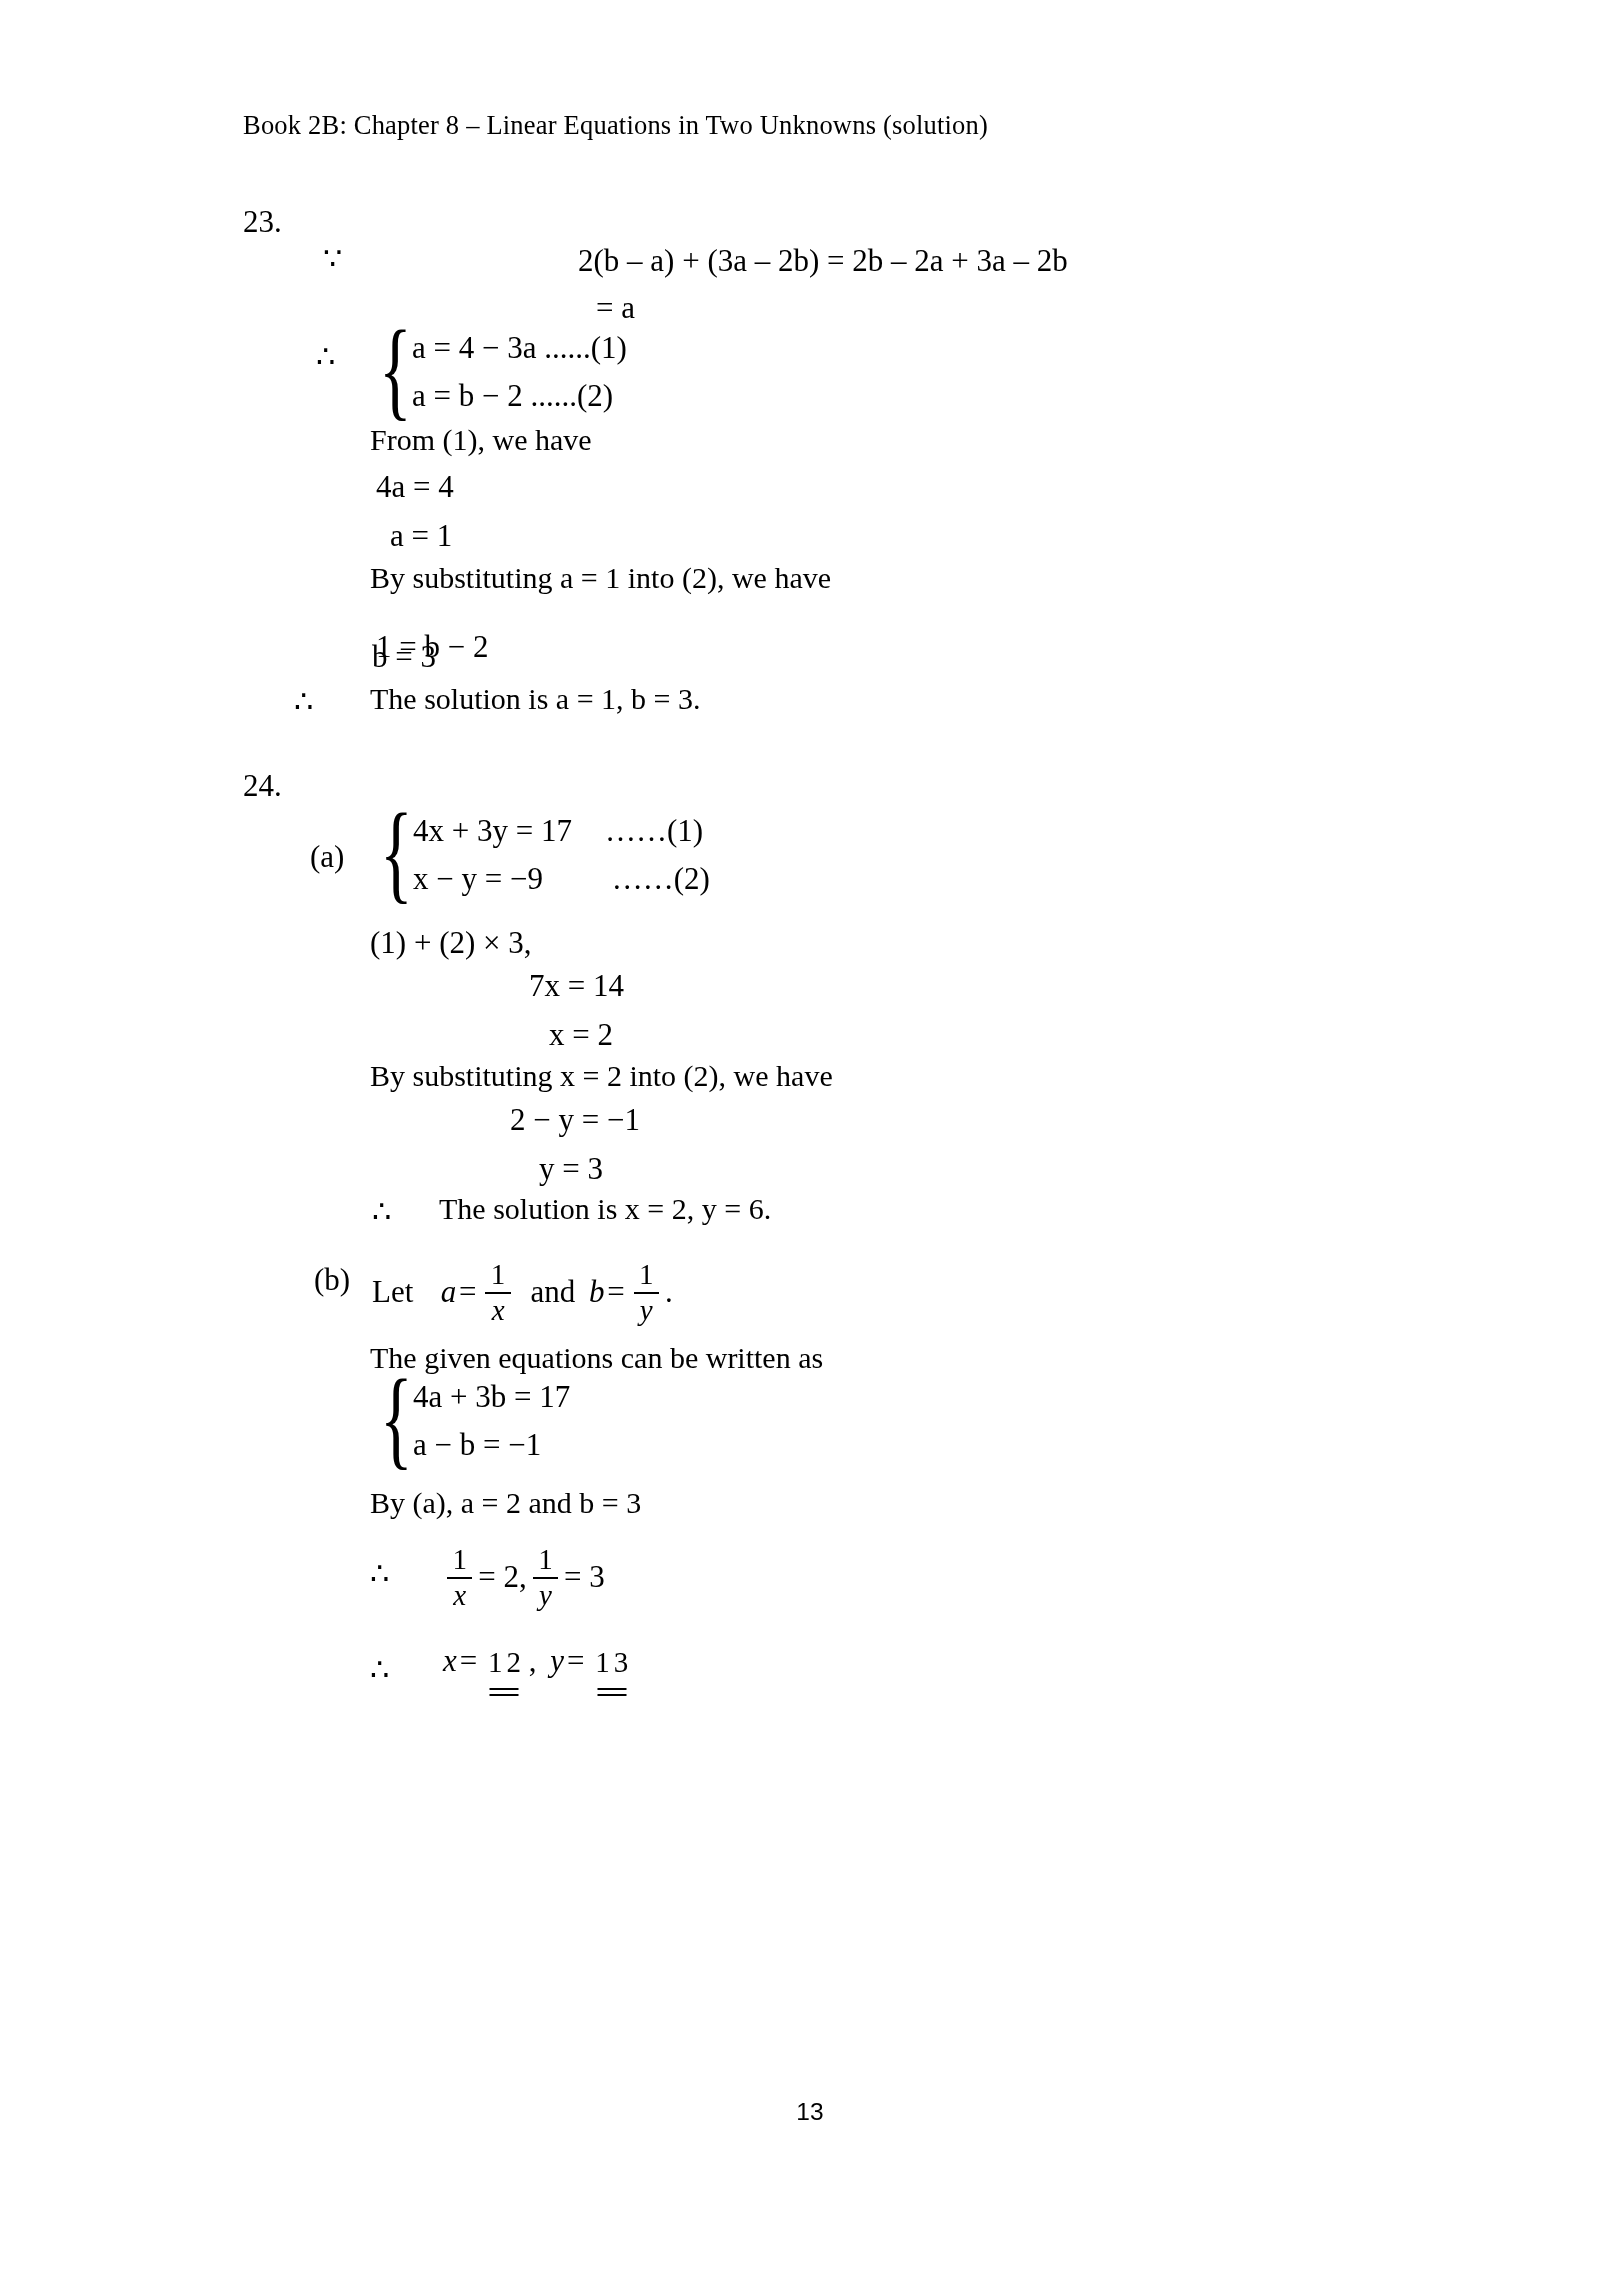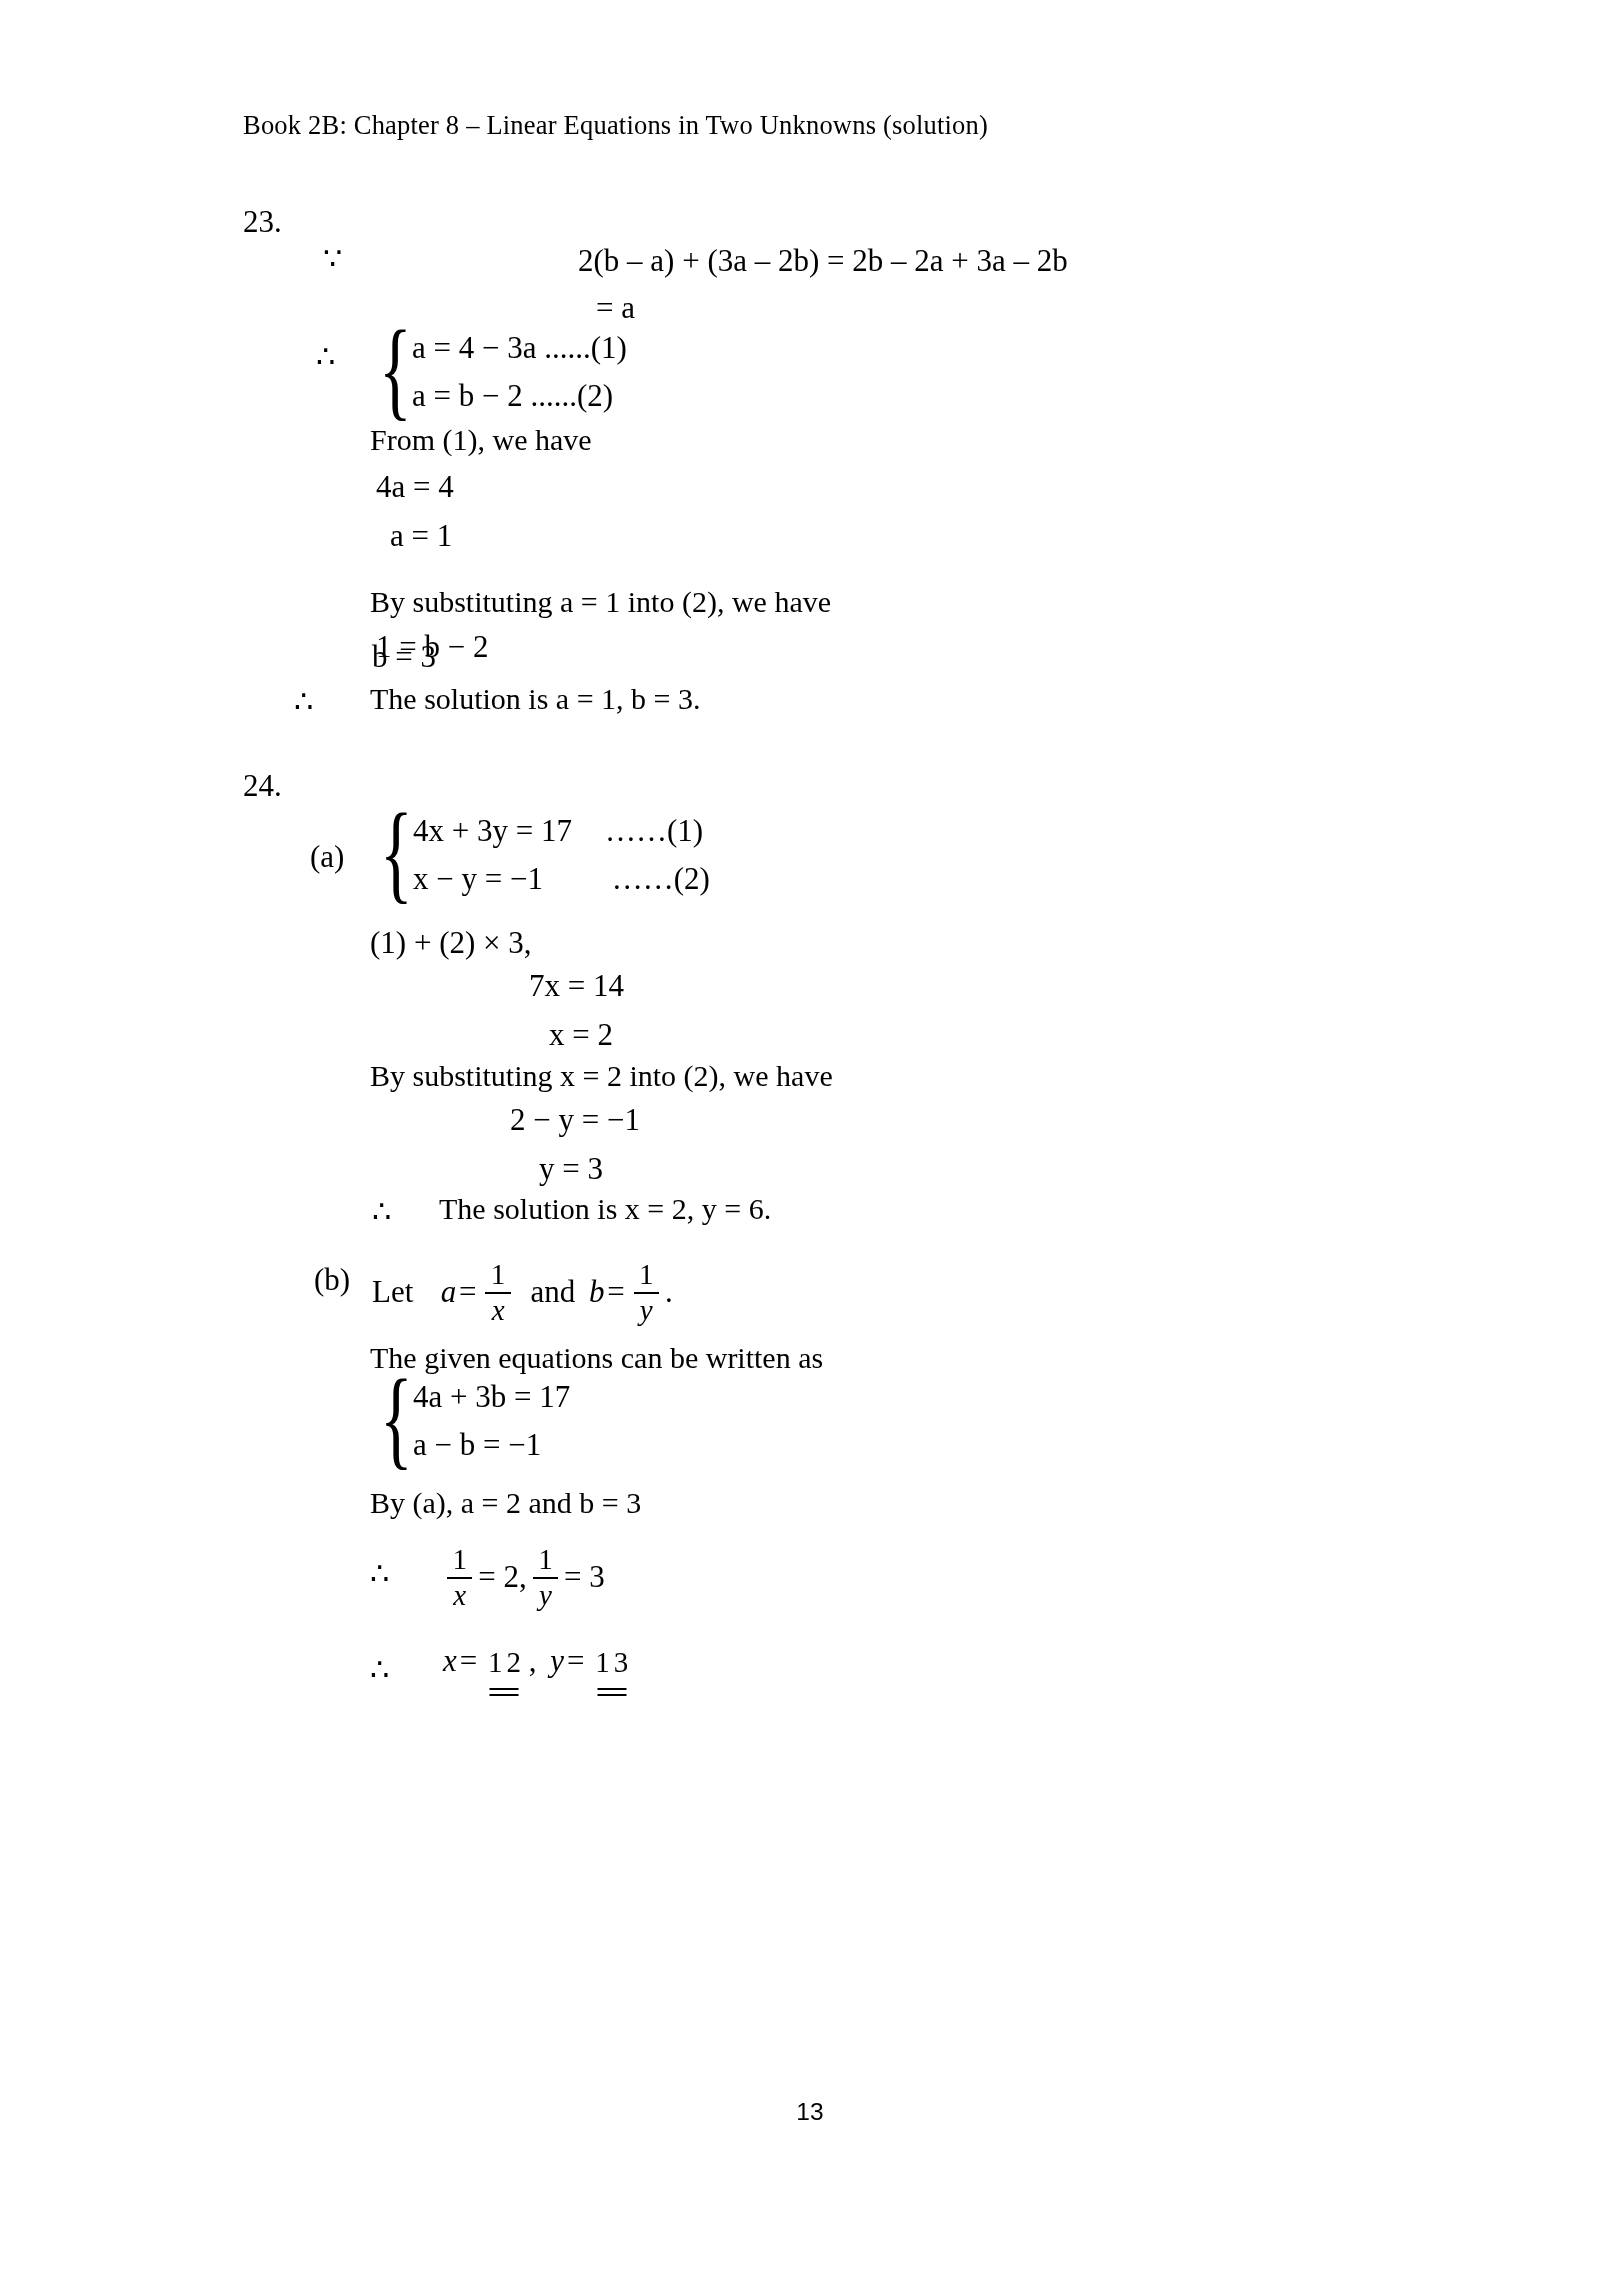--- a/index.html
+++ b/index.html
@@ -158,39 +158,39 @@
     <div class="brace">{</div>
     <div class="sys-rows">
       <div class="row">a = 4 − 3a ......(1)</div>
       <div class="row">a = b − 2 ......(2)</div>
     </div>
   </div>
 
   <div class="line txt" style="left:370px; top:423px;">From (1), we have</div>
   <div class="line" style="left:376px; top:469px;">4a = 4</div>
   <div class="line" style="left:390px; top:518px;">a = 1</div>
-  <div class="line txt" style="left:370px; top:561px;margin-top:24px;">By substituting a = 1 into (2), we have</div>
+  <div class="line txt" style="left:370px; top:561px;">By substituting a = 1 into (2), we have</div>
   <div class="line" style="left:376px; top:592px;margin-top:37px;">1 = b − 2</div>
   <div class="line" style="left:372px; top:639px;">b = 3</div>
 
   <div class="sym" style="left:294px; top:686px;">∴</div>
   <div class="line txt" style="left:370px; top:682px;">The solution is a = 1, b = 3.</div>
 
   <div class="qnum" style="left:243px; top:768px;">24.</div>
 
   <div class="line" style="left:310px; top:839px;">(a)</div>
 
   <div class="system" style="left:370px; top:812px;">
     <div class="brace">{</div>
     <div class="sys-rows">
       <div class="row">
         <span>4x + 3y = 17</span><span class="sp-lg"></span><span>……(1)</span>
       </div>
       <div class="row">
-        <span>x − y = −1</span><span class="sp-xl"></span><span class="sp"></span><span>……(2)</span>
+        <span>x − y = −9</span><span class="sp-xl"></span><span class="sp"></span><span>……(2)</span>
       </div>
     </div>
   </div>
 
   <div class="line" style="left:370px; top:925px;">(1) + (2) × 3,</div>
   <div class="line" style="left:529px; top:968px;">7x = 14</div>
   <div class="line" style="left:549px; top:1017px;">x = 2</div>
   <div class="line txt" style="left:370px; top:1059px;">By substituting x = 2 into (2), we have</div>
   <div class="line" style="left:510px; top:1102px;">2 − y = −1</div>
   <div class="line" style="left:539px; top:1151px;">y = 3</div>

